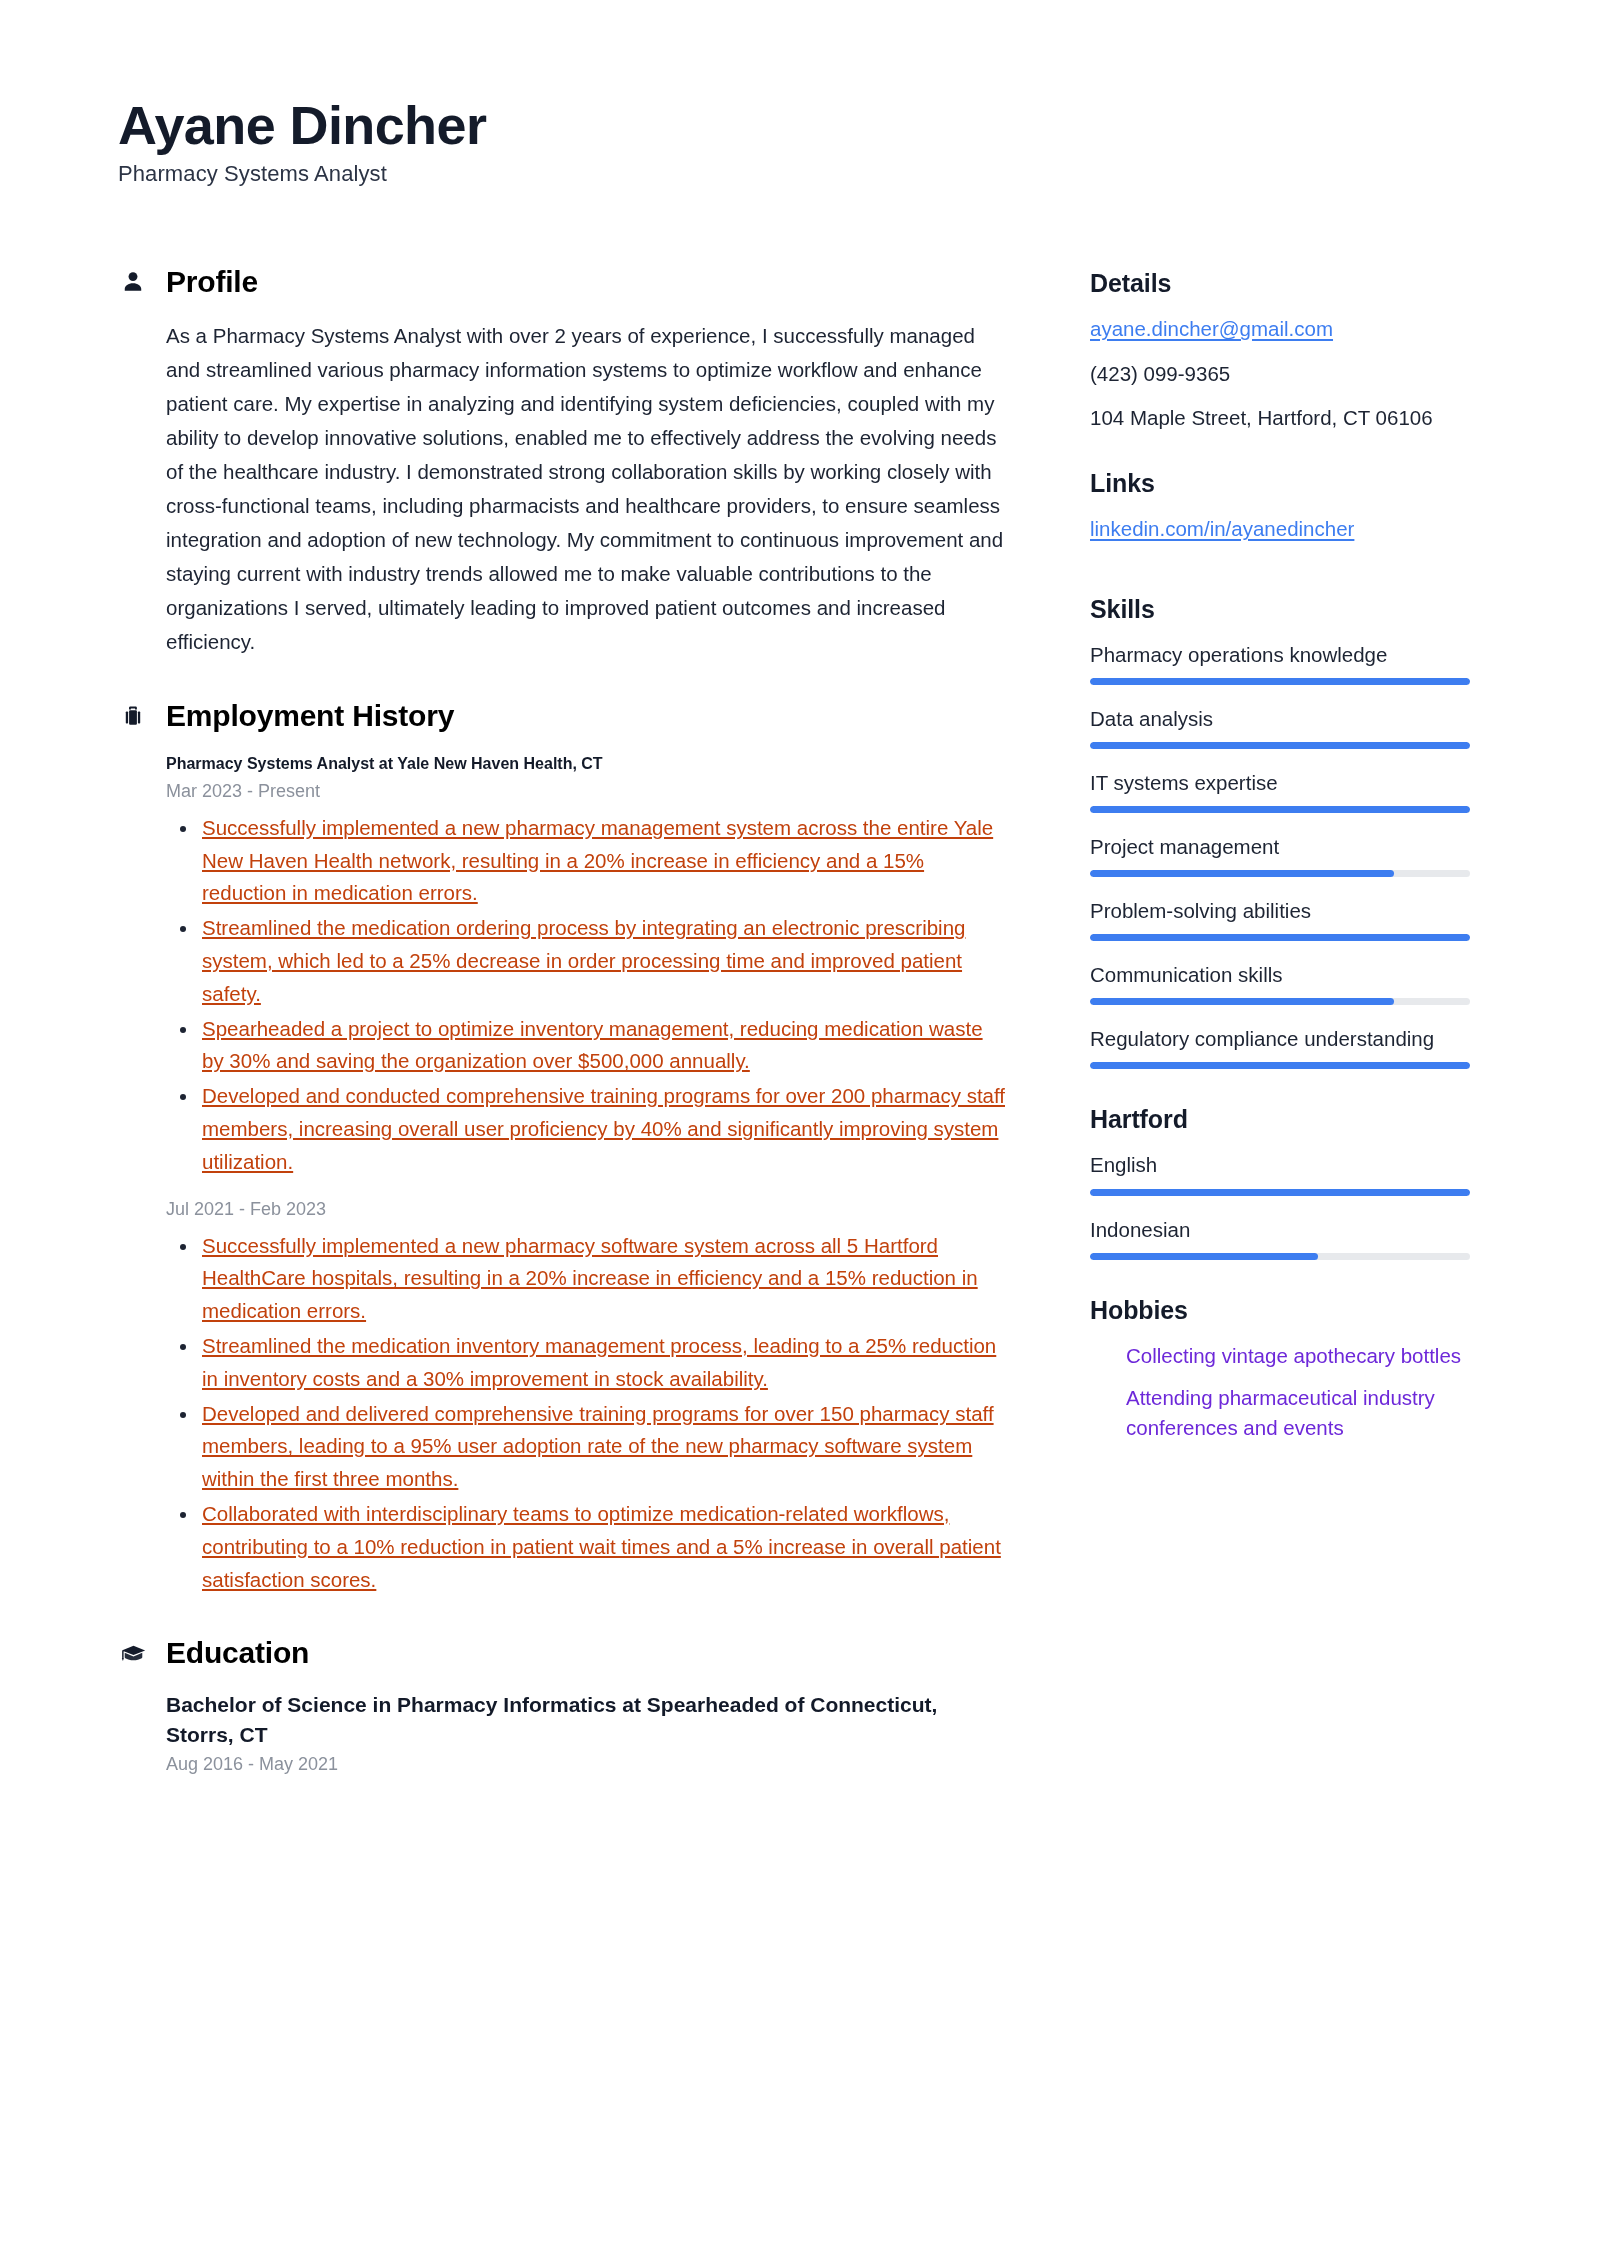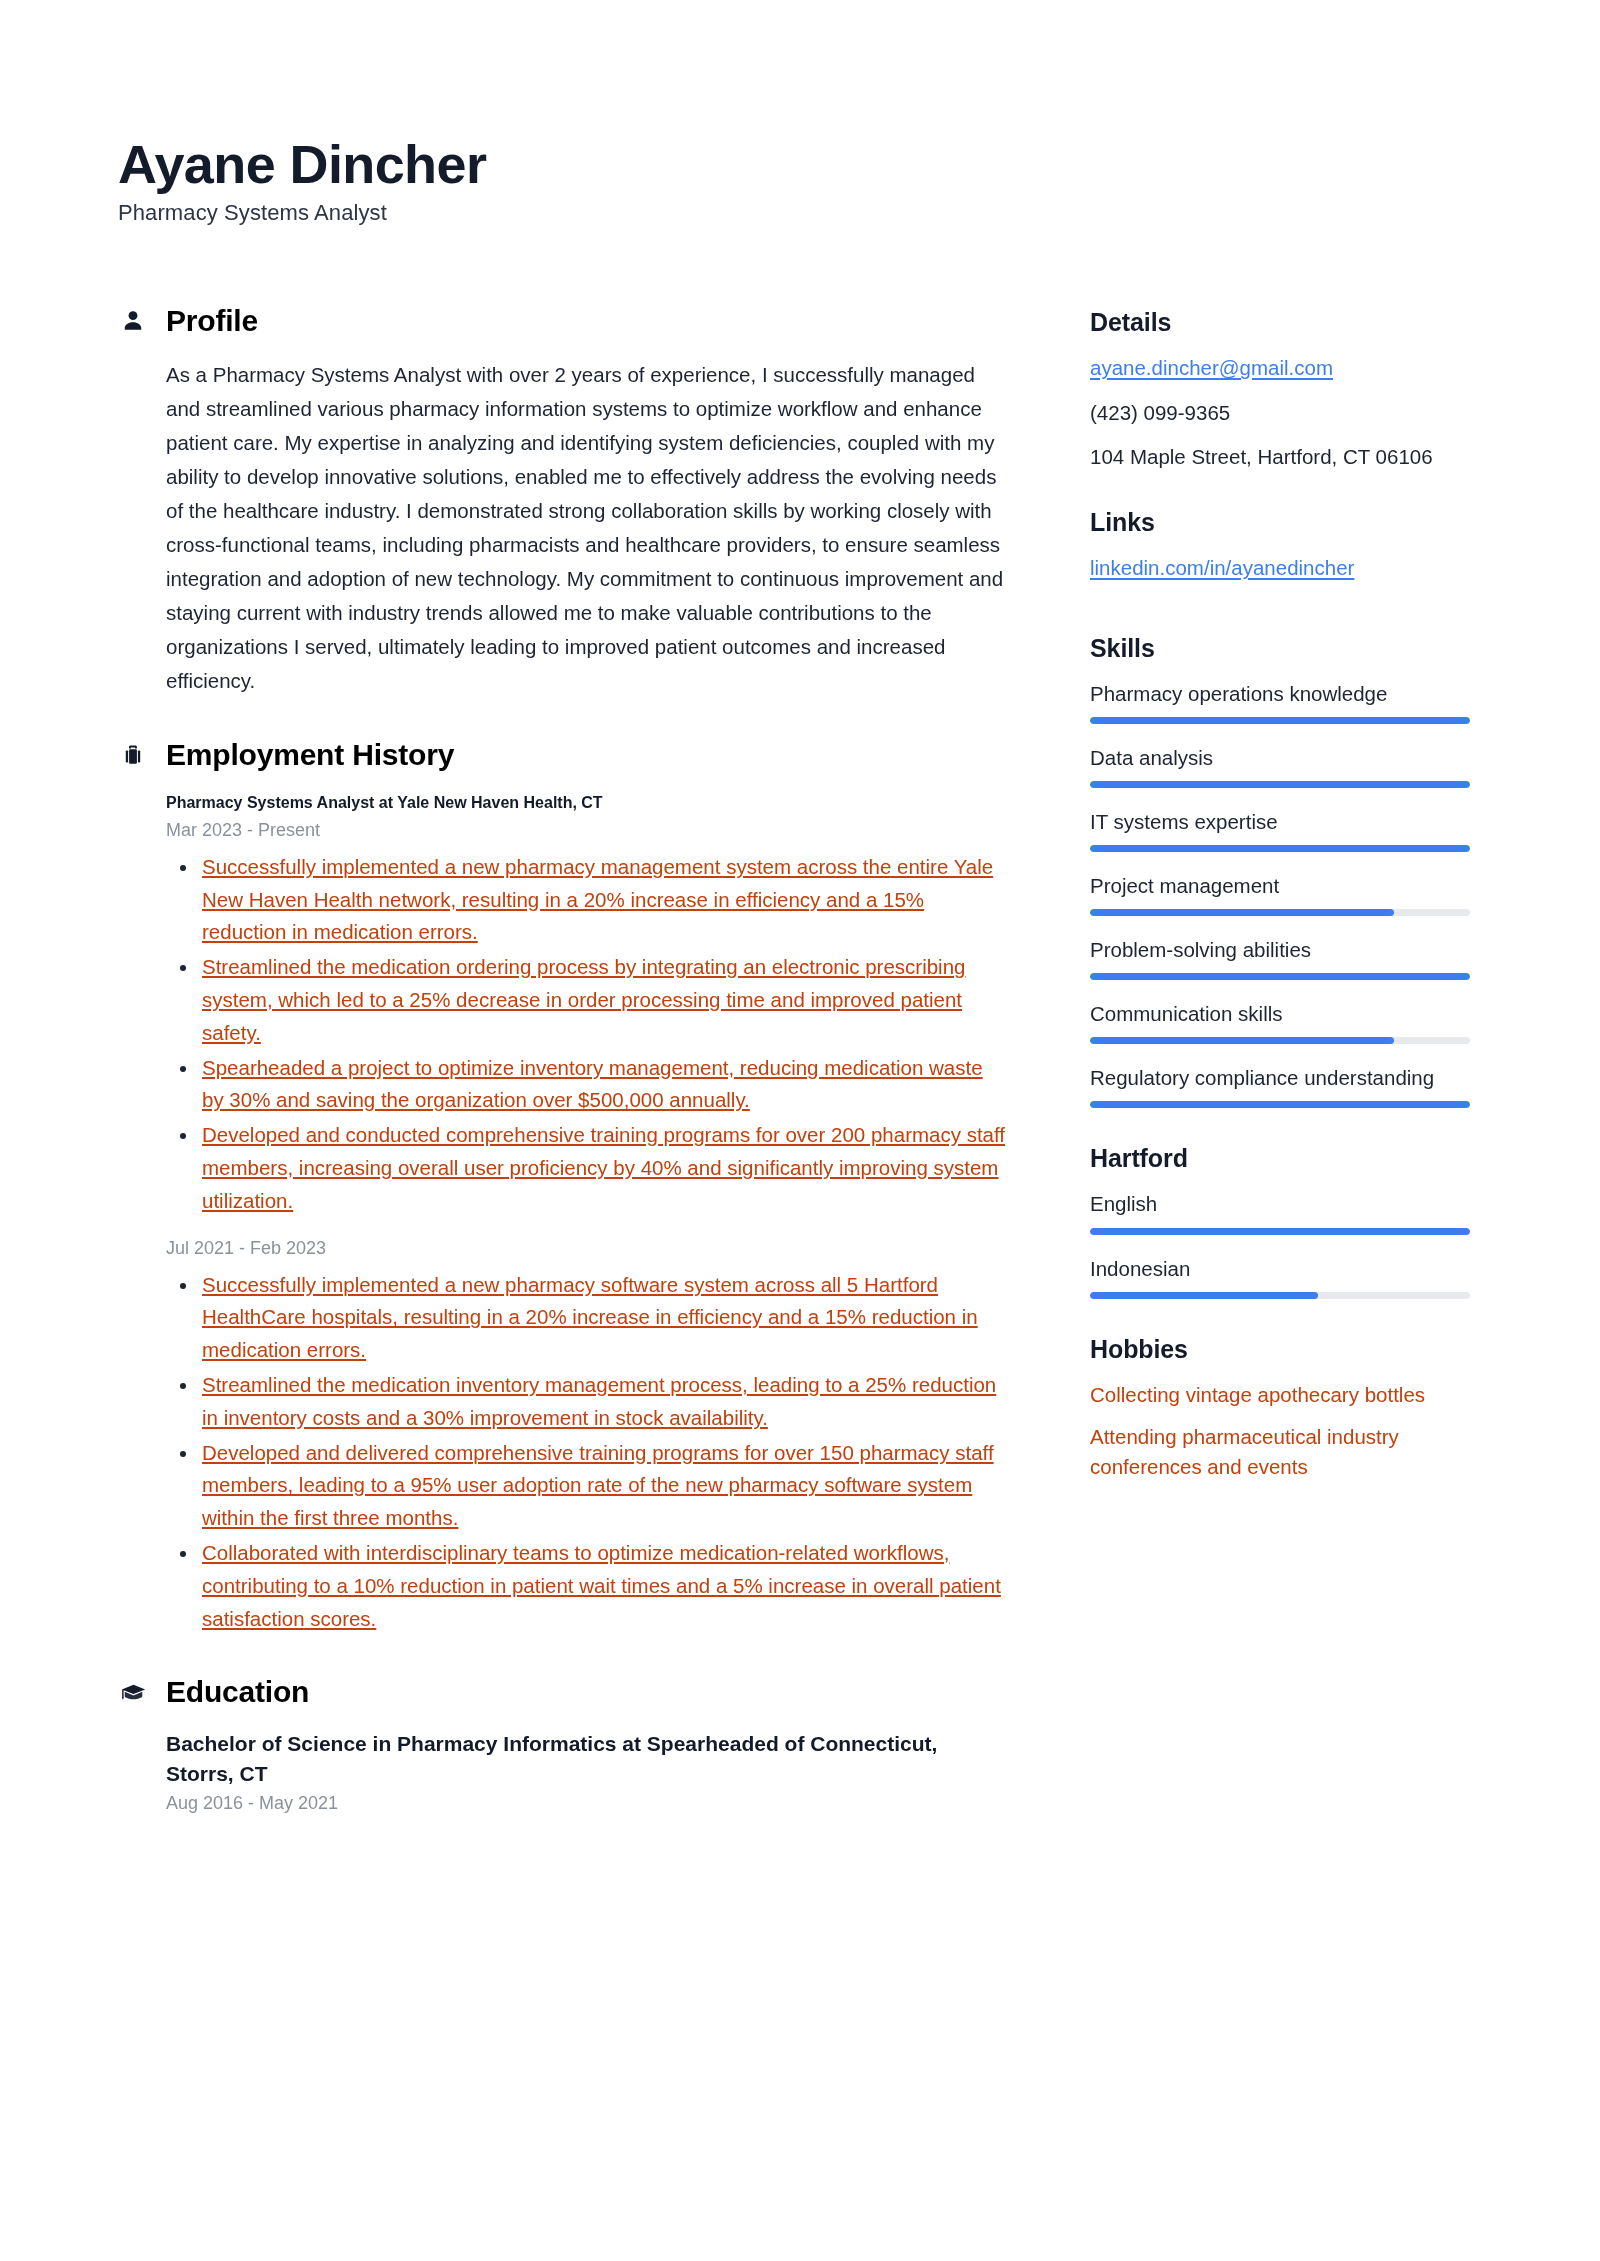--- a/index.html
+++ b/index.html
@@ -23,21 +23,20 @@
   }
 
   
   .header { margin-bottom: 78px; }
   .full-name {
     font-size: 54px;
     font-weight: 700;
     letter-spacing: -0.6px;
     color: #141b2a;
     line-height: 1.08;
-    margin-top: 39px;
   }
   .job-title {
     font-size: 22px;
     font-weight: 400;
     color: #2c3445;
     margin-top: 7px;
     letter-spacing: 0.1px;
   }
 
   
@@ -177,23 +176,24 @@
     overflow: hidden;
   }
   .meter-fill {
     height: 100%;
     border-radius: 4px;
     background: #3d7df0;
   }
 
   .hobby-item {
     font-size: 20.5px;
-    color: #c2410c;
+    color: #6d28d9;
     line-height: 1.45;
     margin-bottom: 13px;
+    margin-left: 36px;
   }
 </style>
 </head>
 <body>
 
 <div class="page">
 
   <div class="header">
     <div class="full-name">Ayane Dincher</div>
     <div class="job-title">Pharmacy Systems Analyst</div>

